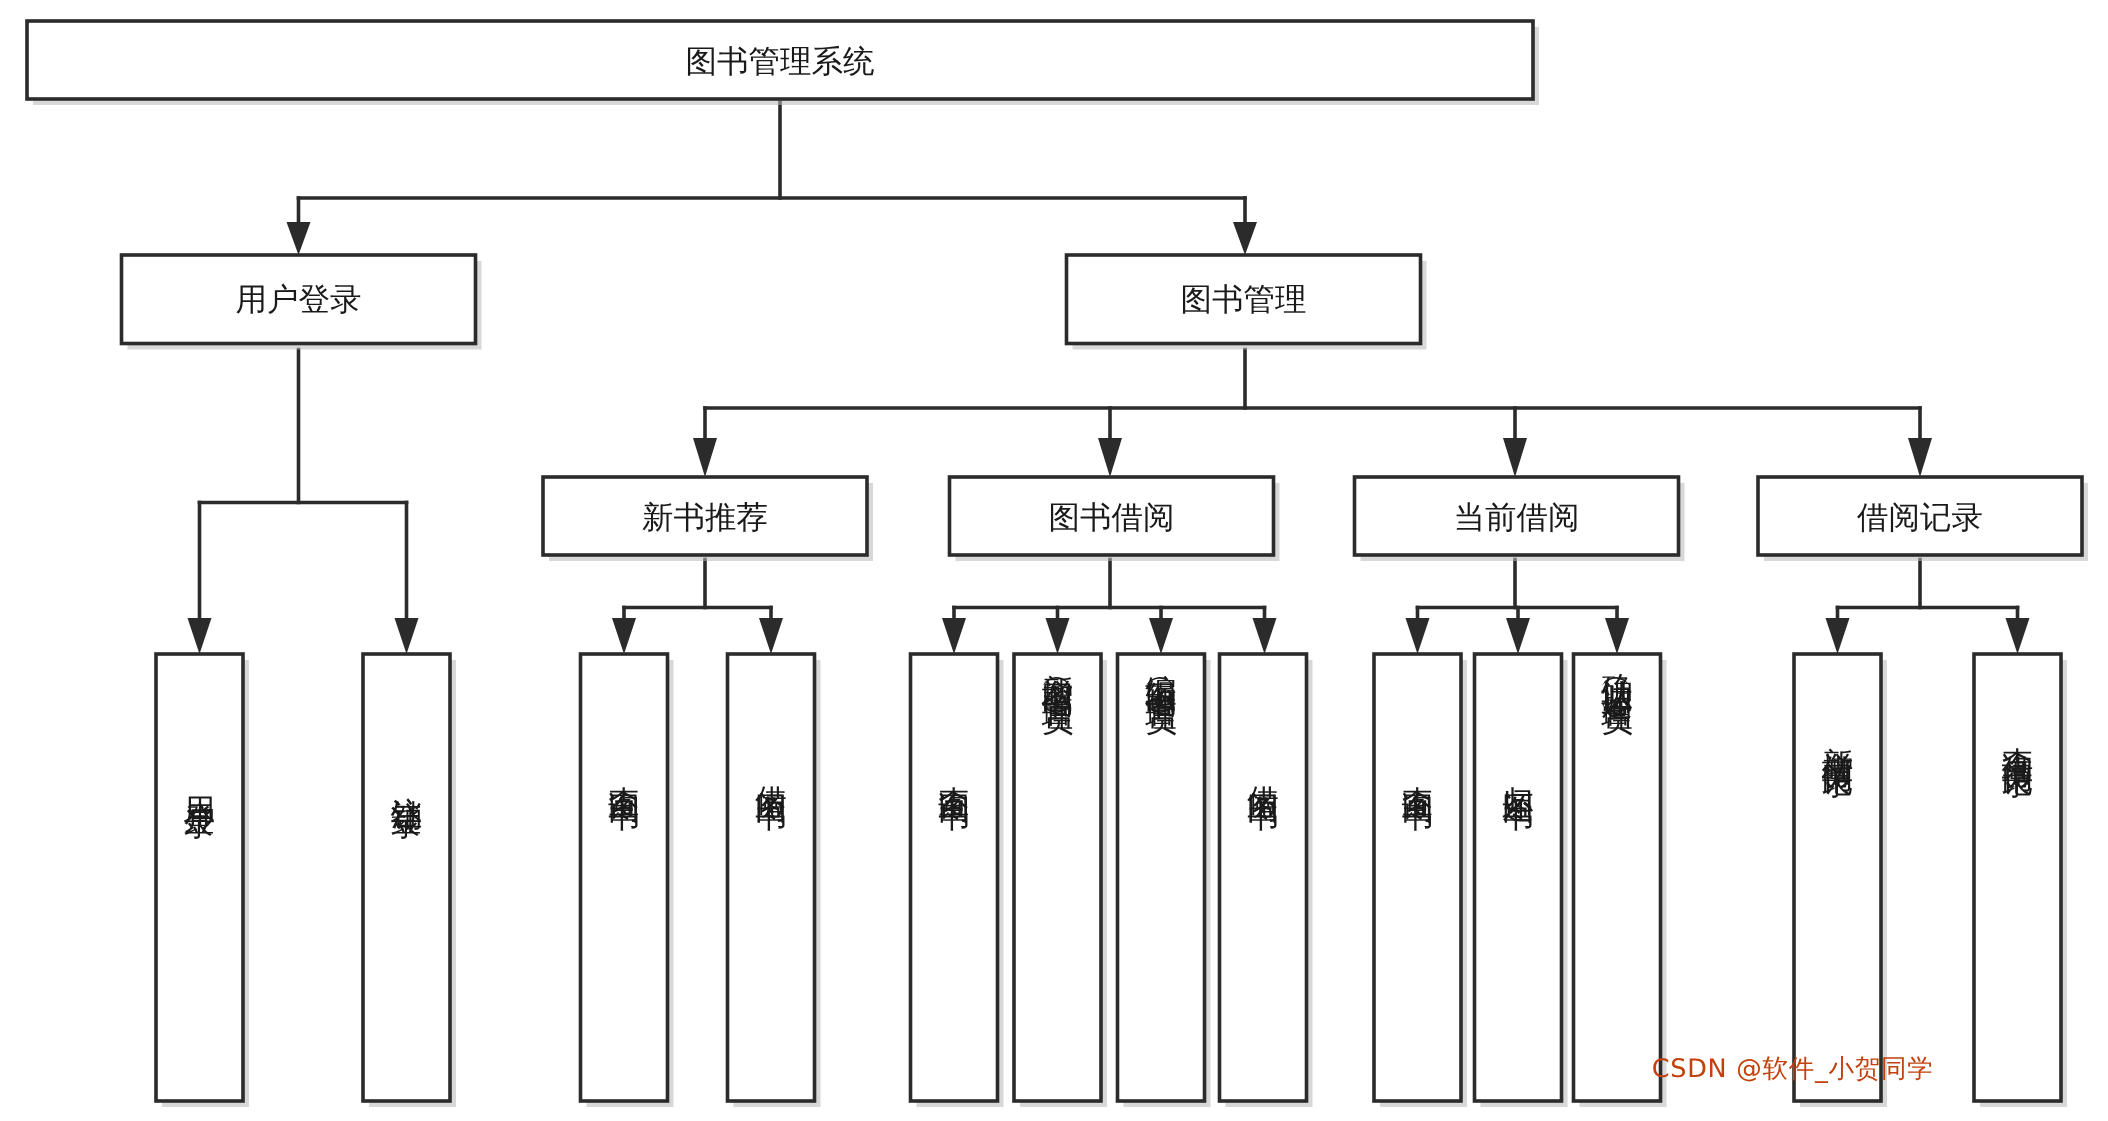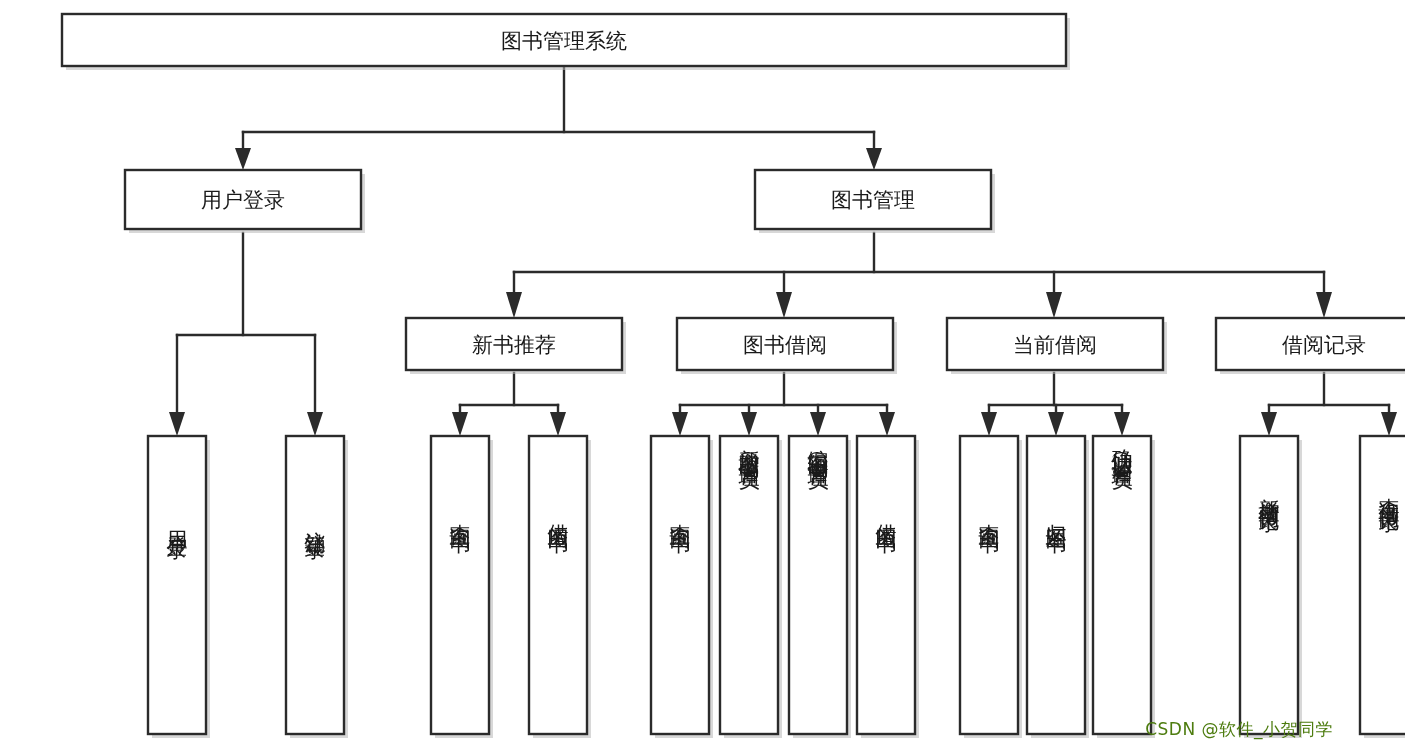--- a/index.html
+++ b/index.html
@@ -12,21 +12,20 @@
     width: 1405px;
     height: 747px;
     overflow: hidden;
     font-family: "DejaVu Sans", "Liberation Sans", sans-serif;
   }
   #diagram-root {
     position: relative;
     width: 1297px;
     height: 747px;
     background: #ffffff;
-    margin-left: 44px;
   }
   svg#flowchart {
     position: absolute;
     top: 0;
     left: 0;
     width: 1405px;
     height: 747px;
   }
   .node-rect {
     fill: #ffffff;
@@ -57,24 +56,24 @@
     font-family: "DejaVu Sans", "Liberation Sans", sans-serif;
     font-size: 21px;
     fill: #1a1a1a;
     writing-mode: vertical-rl;
     text-orientation: upright;
     letter-spacing: 3px;
   }
   .watermark-text {
     position: absolute;
     right: 8px;
-    bottom: 6px;
+    bottom: 23px;
     font-family: "DejaVu Sans", "Liberation Sans", sans-serif;
     font-size: 17px;
-    color: #4d7c0f;
+    color: #c2410c;
     white-space: nowrap;
     user-select: none;
     letter-spacing: 0.5px;
   }
 </style>
 </head>
 <body>
 
 <div id="diagram-root">
 

